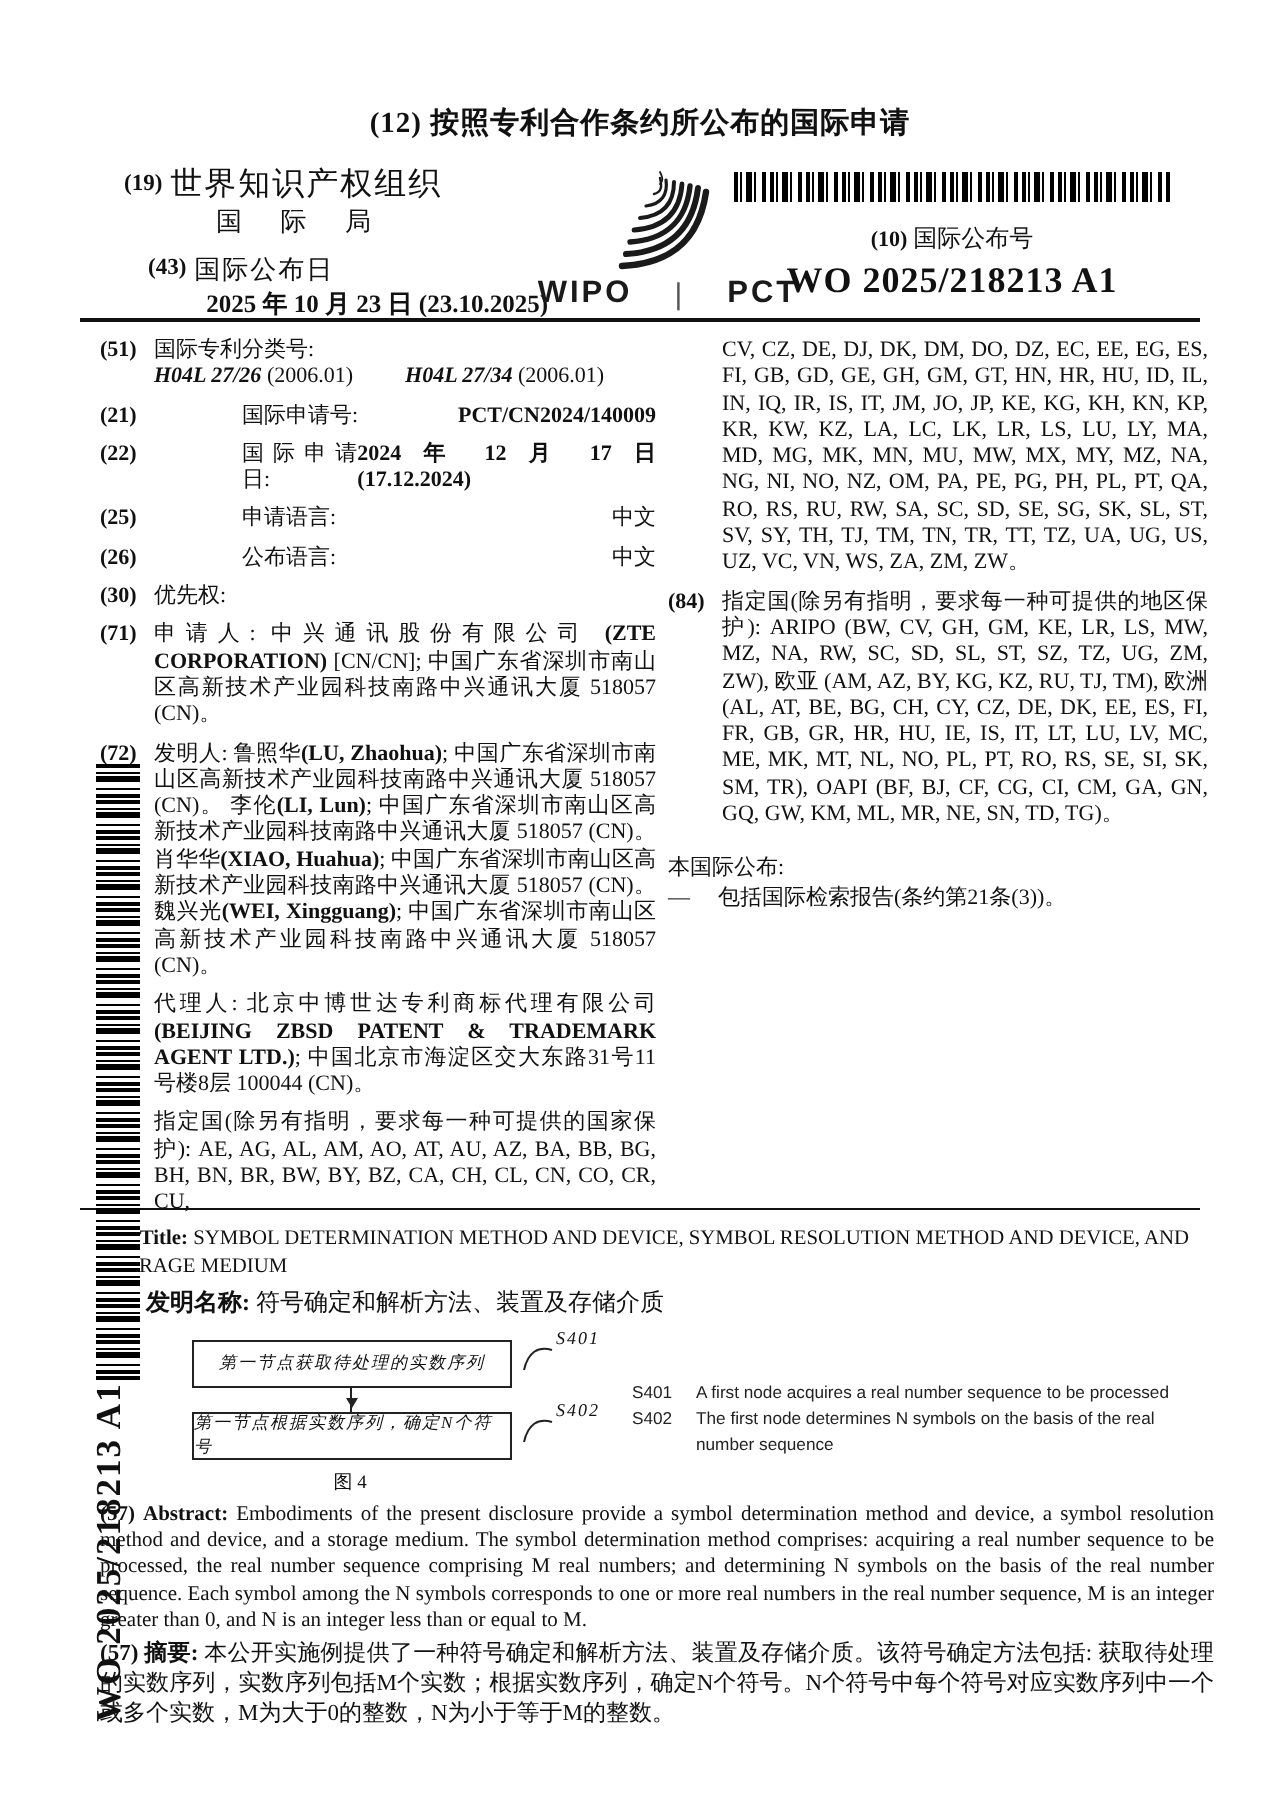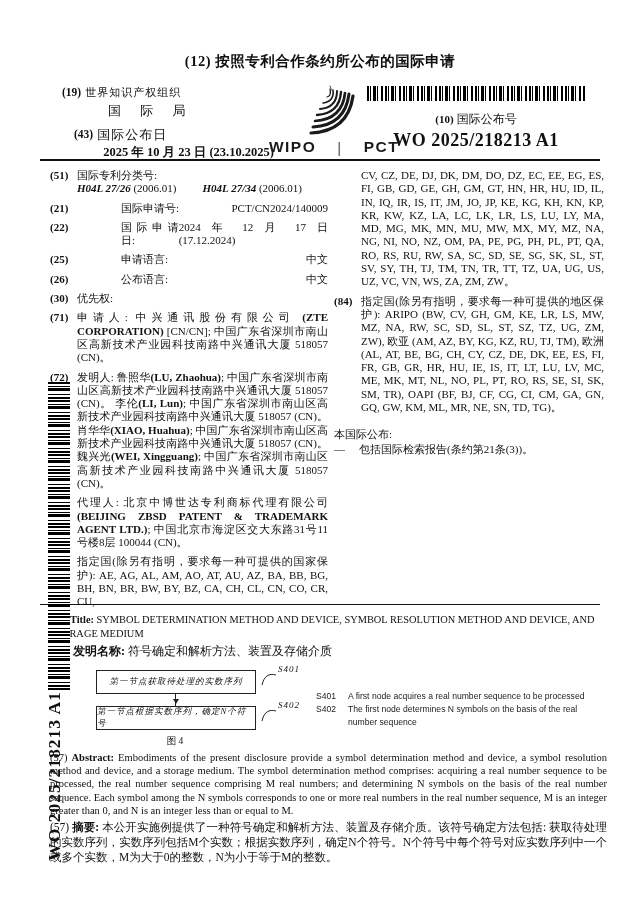--- a/index.html
+++ b/index.html
@@ -1,26 +1,26 @@
 <!DOCTYPE html>
 <html><head>
 <meta charset="utf-8">
 <style>
   html,body{margin:0;padding:0;background:#e8e8e6;}
   .page{position:relative;width:640px;height:905px;background:#fff;color:#111;
         font-family:"Liberation Serif","DejaVu Serif",serif;overflow:hidden;
         box-shadow:0 0 4px rgba(0,0,0,.25);}
-  .b{font-weight:normal;}
+  .b{font-weight:bold;}
   
   .pct-line{position:absolute;left:0;top:52px;width:100%;text-align:center;
             font-size:14.5px;font-weight:bold;letter-spacing:.5px;}
   .hdr-left{position:absolute;left:62px;top:84px;width:212px;font-size:12.5px;line-height:17px;}
   .org-row{display:flex;}
   .org-num{font-weight:bold;margin-right:4px;font-size:11.5px;}
-  .org-name{font-size:11px;letter-spacing:1px;}
+  .org-name{font-size:16px;letter-spacing:1px;}
   .org-bureau{font-size:13px;letter-spacing:8px;margin:1px 0 7px 46px;}
   .pub-row{display:flex;margin-left:12px;}
   .pub-num{font-weight:bold;margin-right:4px;font-size:11.5px;}
   .pub-label{font-size:13px;letter-spacing:1px;}
   .pub-date{font-weight:bold;font-size:12.5px;margin-top:1px;text-align:right;}
   .logo{position:absolute;left:276px;top:84px;width:116px;text-align:center;}
   .logo-swirl{display:block;margin:0 auto;}
   .logo-text{font-family:"Liberation Sans","DejaVu Sans",sans-serif;font-weight:bold;
              font-size:15.5px;letter-spacing:1.5px;margin-top:2px;color:#1a1a1a;
              display:flex;align-items:center;justify-content:center;gap:21px;}

